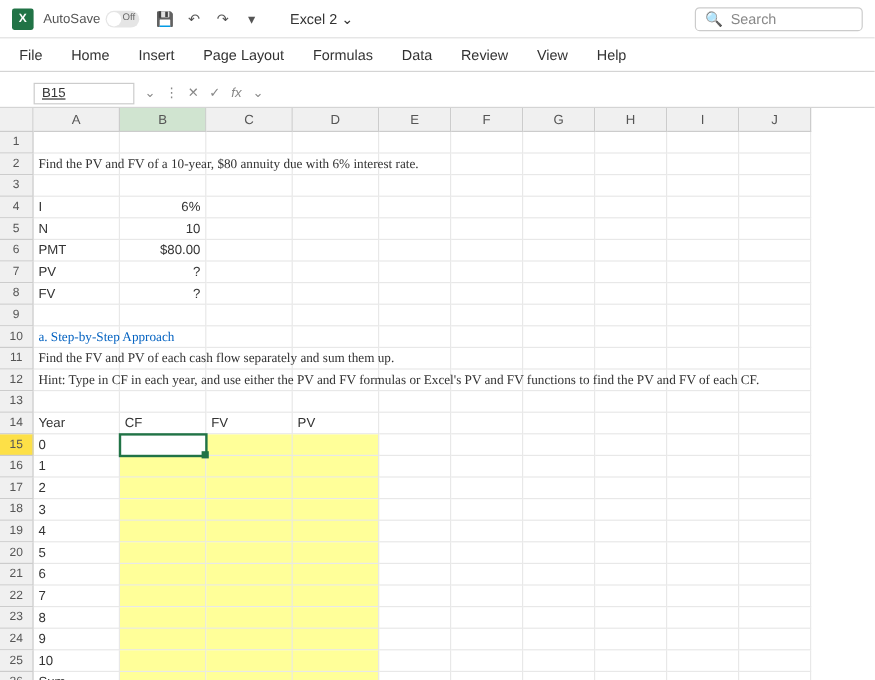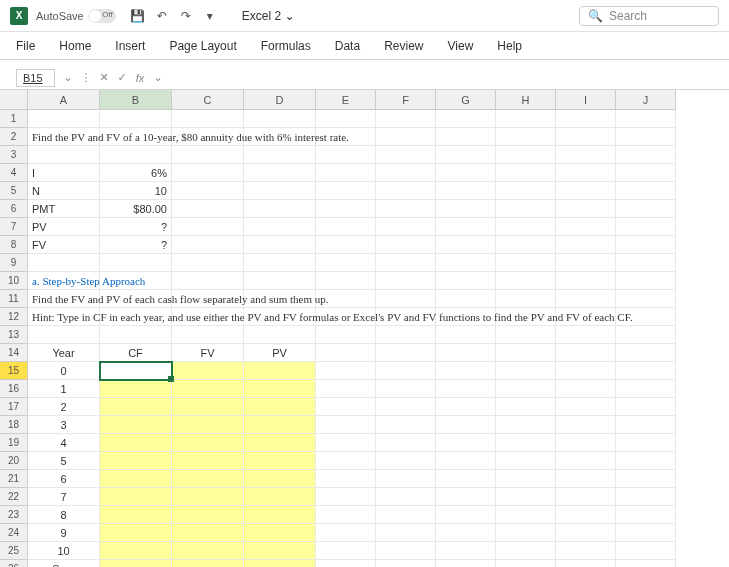--- a/index.html
+++ b/index.html
@@ -14,39 +14,39 @@
   .qat-btn { width: 20px; height: 20px; display: flex; align-items: center; justify-content: center; margin: 0 2px; color: #555; cursor: pointer; }
   .save-icon { color: #7719aa; }
   .doc-title { margin-left: 20px; font-size: 12px; color: #333; }
   .search-box { margin-left: auto; display: flex; align-items: center; border: 1px solid #ccc; border-radius: 4px; padding: 2px 8px; width: 140px; color: #888; }
   .search-box span.sicon { margin-right: 6px; }
   
   .ribbon-tabs { height: 28px; display: flex; align-items: center; padding: 0 4px; border-bottom: 1px solid #d4d4d4; }
   .ribbon-tab { padding: 6px 12px; font-size: 12px; color: #333; cursor: pointer; }
   
   .formula-bar { height: 24px; display: flex; align-items: center; border-bottom: 1px solid #d4d4d4; margin-top: 6px; }
-  .name-box { width: 39px; border: 1px solid #ccc; padding: 2px 6px; margin-left: 16px; font-size: 11px; text-decoration: underline; }
+  .name-box { width: 84px; border: 1px solid #ccc; padding: 2px 6px; margin-left: 28px; font-size: 11px; text-decoration: underline; }
   .fb-btns { display: flex; align-items: center; margin: 0 4px; color: #888; }
   .fb-btn { width: 18px; text-align: center; font-size: 11px; }
   .fx { font-style: italic; }
   .formula-input { flex: 1; border: none; padding: 2px 6px; font-size: 11px; outline: none; }
   .corner { width: 28px; height: 20px; background: #f0f0f0; border-right: 1px solid #ccc; border-bottom: 1px solid #ccc; }
   .ch { height: 20px; background: #f0f0f0; border-right: 1px solid #ccc; border-bottom: 1px solid #ccc; text-align: center; font-size: 11px; line-height: 20px; color: #555; }
   .cA { width: 72px; } .cB { width: 72px; } .cC { width: 72px; } .cD { width: 72px; }
   .cE { width: 60px; } .cF { width: 60px; } .cG { width: 60px; } .cH { width: 60px; }
   .cI { width: 60px; } .cJ { width: 60px; }
   .ch.active { background: #d0e4d0; }
   
   .rows { }
   .row { display: flex; height: 18px; }
   .rh { width: 28px; background: #f0f0f0; border-right: 1px solid #ccc; border-bottom: 1px solid #ccc; text-align: center; font-size: 10px; line-height: 18px; color: #555; }
   .rh.active { background: #fde047; }
   .cell { border-right: 1px solid #e8e8e8; border-bottom: 1px solid #e8e8e8; font-size: 11px; line-height: 18px; padding: 0 4px; white-space: nowrap; overflow: visible; }
   .cell.right { text-align: right; }
-  .cell.center { text-align: center; }
+  .cell.center { }
   .merged { overflow: visible; position: relative; z-index: 1; font-family: Liberation Serif, serif; }
   .blue-link { color: #0563c1; }
   .yellow { background: #ffff99; }
   .selected { outline: 2px solid #217346; outline-offset: -1px; background: #fff !important; position: relative; z-index: 2; }
   .fill-handle { position: absolute; right: -3px; bottom: -3px; width: 6px; height: 6px; background: #217346; }
 </style>
 </head>
 <body>
 
 <div class="titlebar">

